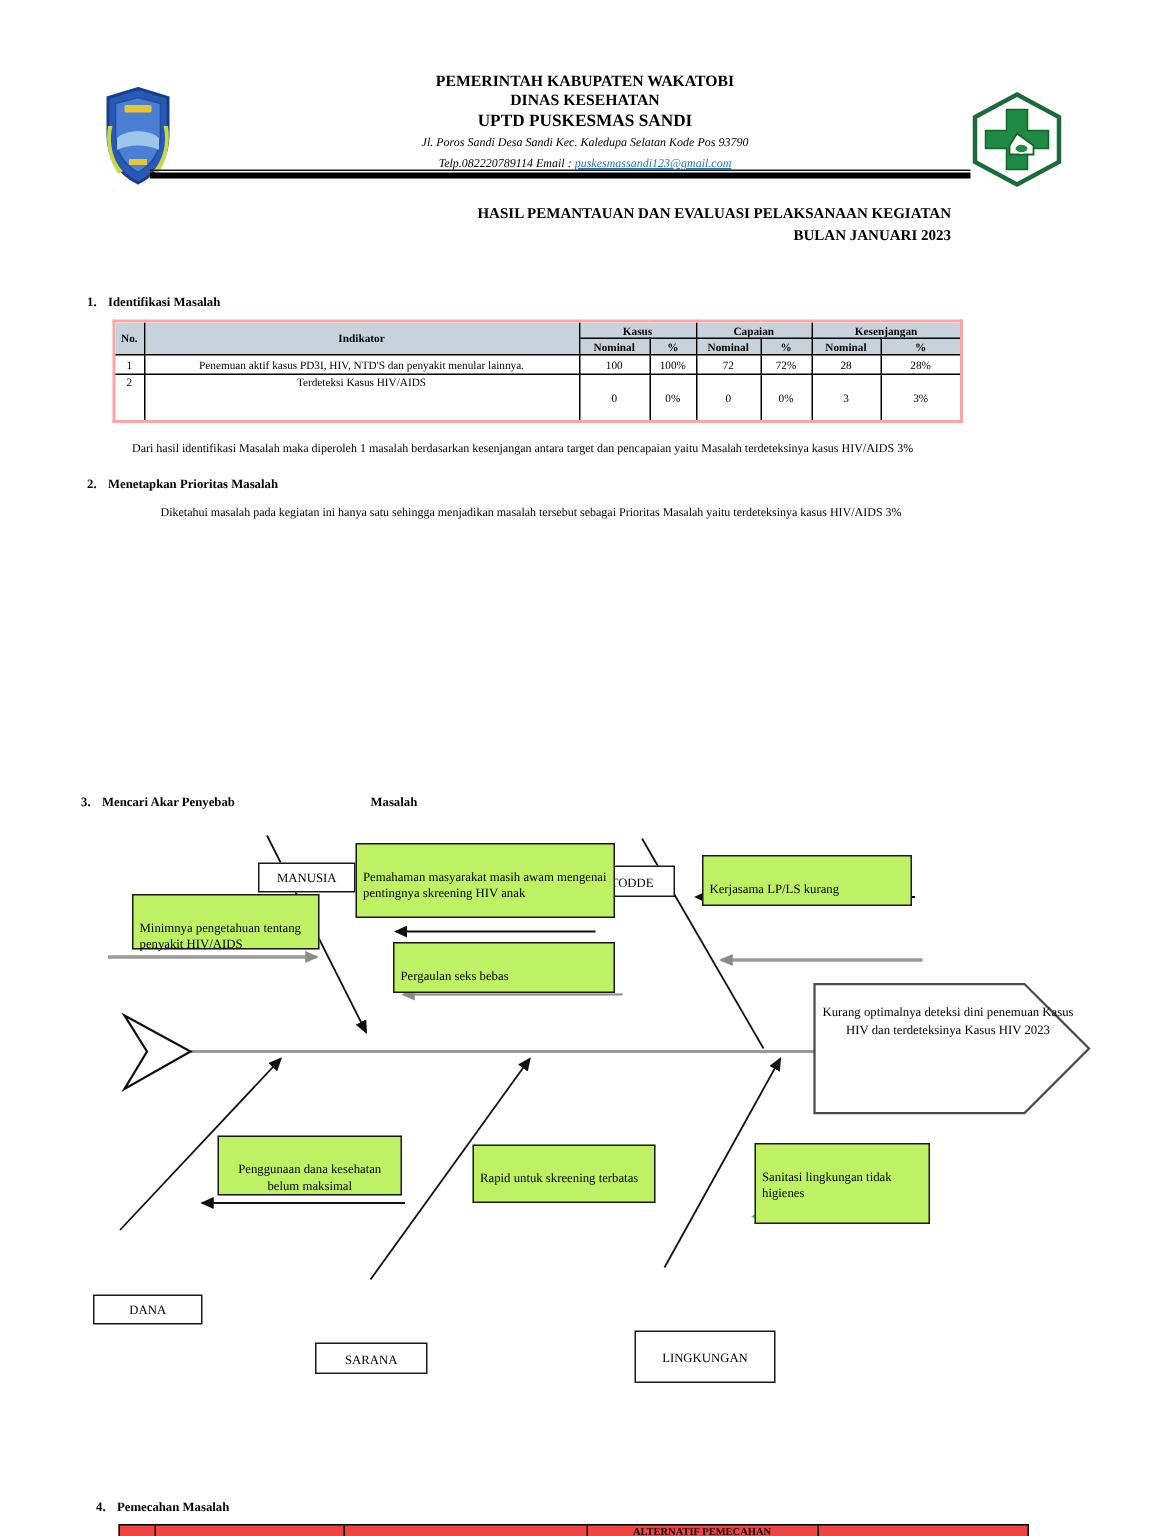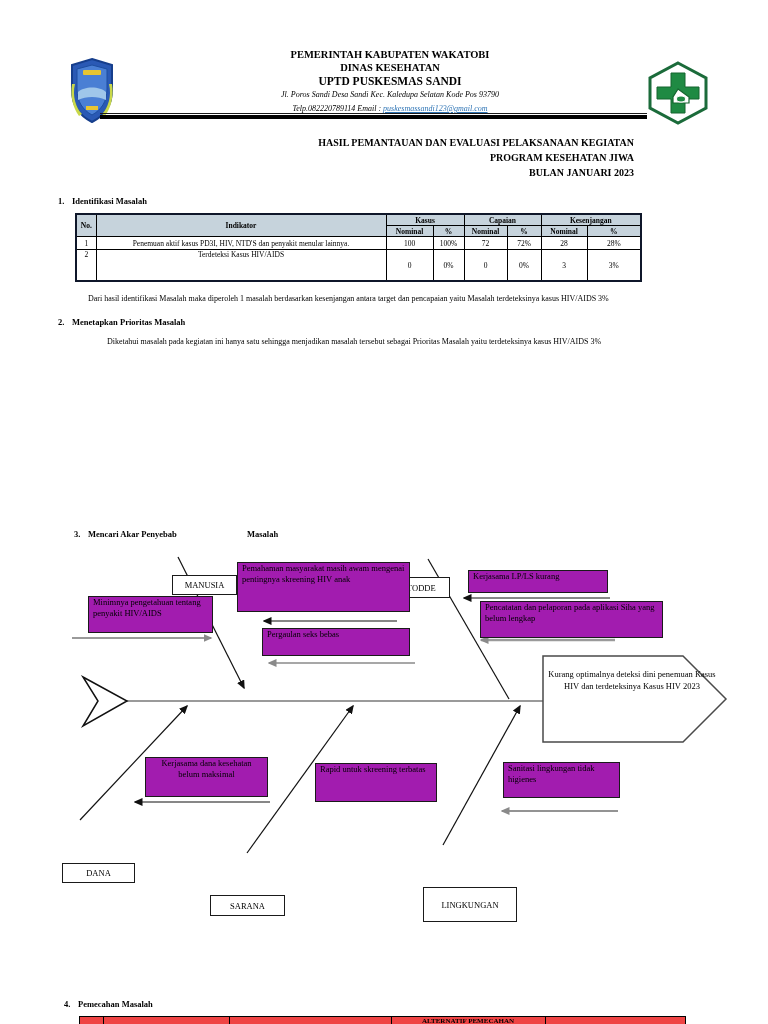--- a/index.html
+++ b/index.html
@@ -26,32 +26,32 @@
 
   
   .sec-head{position:absolute;font-weight:bold;font-size:8.5px;white-space:nowrap;}
   .sec-head .num{display:inline-block;width:14px;}
   .para{position:absolute;font-size:8px;line-height:11px;}
 
   
   table.ident{position:absolute;left:75px;top:213px;border-collapse:collapse;table-layout:fixed;
               font-size:7.5px;}
   table.ident th,table.ident td{border:1px solid #000;padding:0 2px;overflow:hidden;}
-  table.ident{border:2px solid #0f172a;}
+  table.ident{border:2px solid #fca5a5;}
   table.ident th{background:#c6d3dc;font-weight:bold;text-align:center;height:10px;line-height:9px;}
   table.ident td{text-align:center;line-height:9px;}
   td.ind-cell{text-align:left;padding-left:4px;}
   tr.r1 td{height:12px;}
   tr.r2 td{height:30px;vertical-align:middle;}
   tr.r2 td.top{vertical-align:top;}
 
   
   .fb-svg{position:absolute;left:0;top:0;width:768px;height:1024px;pointer-events:none;}
-  .fb-box{position:absolute;background:#a21caf;border:1.5px solid #1a1a1a;font-size:8.5px;
-          line-height:11px;padding:0 4px;box-sizing:border-box;}
+  .fb-box{position:absolute;background:#bef264;border:1.5px solid #1a1a1a;font-size:8.5px;
+          line-height:11px;padding:16px 4px;box-sizing:border-box;}
   .fb-label{position:absolute;background:#fff;border:1.2px solid #1a1a1a;font-size:8.5px;
             text-align:center;box-sizing:border-box;display:flex;align-items:center;justify-content:center;margin-top:40px;}
   .fb-head-text{position:absolute;left:548px;top:668px;width:168px;text-align:center;
                 font-size:8.5px;line-height:12px;}
   .fb-center{text-align:center;}
 
   
   .bottom-table{position:absolute;left:79px;top:1016px;width:607px;height:15px;
                 border:1.5px solid #000;background:#ef4444;overflow:hidden;box-sizing:border-box;}
   .bt-line{position:absolute;top:0;bottom:0;width:1px;background:#000;}
@@ -91,21 +91,20 @@
     <div class="lh-addr">Jl. Poros Sandi Desa Sandi Kec. Kaledupa Selatan Kode Pos 93790</div>
     <div class="lh-contact">
       <span>Telp.082220789114 Email : </span><span class="lh-email">puskesmassandi123@gmail.com</span>
     </div>
   </div>
   <div class="lh-rule-thin"></div>
   <div class="lh-rule-thick"></div>
 
   <div class="doc-title">
     <div>HASIL PEMANTAUAN DAN EVALUASI PELAKSANAAN KEGIATAN</div>
-    <div>PROGRAM KESEHATAN JIWA</div>
     <div>BULAN JANUARI 2023</div>
   </div>
 
   <div class="sec-head" style="left:58px;top:196px;">
     <span class="num">1.</span><span>Identifikasi Masalah</span>
   </div>
 
   <table class="ident">
     <colgroup>
       <col style="width:20px">
@@ -156,21 +155,21 @@
   </tbody>
     </table>
 
   <div class="para" style="left:88px;top:293px;width:625px;">Dari hasil identifikasi Masalah maka diperoleh 1 masalah berdasarkan kesenjangan antara target dan pencapaian yaitu Masalah terdeteksinya kasus HIV/AIDS 3%</div>
 
   <div class="sec-head" style="left:58px;top:317px;">
     <span class="num">2.</span><span>Menetapkan Prioritas Masalah</span>
   </div>
   <div class="para" style="left:88px;top:336px;width:625px;padding-left:19px;">Diketahui masalah pada kegiatan ini hanya satu sehingga menjadikan masalah tersebut sebagai Prioritas Masalah yaitu terdeteksinya kasus HIV/AIDS 3%</div>
 
-  <div class="sec-head" style="left:74px;top:529px;">
+  <div class="sec-head" style="left:54px;top:529px;">
     <span class="num">3.</span><span>Mencari Akar Penyebab</span>
   </div>
   <div class="sec-head" style="left:247px;top:529px;">Masalah</div>
 
   <svg class="fb-svg" viewBox="0 0 768 1024">
     <defs>
       <marker id="ab" markerWidth="9" markerHeight="8" refX="7.5" refY="4" orient="auto" markerUnits="userSpaceOnUse">
         <path d="M0,0 L9,4 L0,8 Z" fill="#111"></path>
       </marker>
       <marker id="ag" markerWidth="9" markerHeight="8" refX="7.5" refY="4" orient="auto" markerUnits="userSpaceOnUse">
@@ -201,25 +200,24 @@
 
   <div class="fb-label" style="left:172px;top:535px;width:65px;height:20px;">MANUSIA</div>
   <div class="fb-label" style="left:380px;top:537px;width:70px;height:21px;">METODDE</div>
   <div class="fb-label" style="left:62px;top:823px;width:73px;height:20px;">DANA</div>
   <div class="fb-label" style="left:210px;top:855px;width:75px;height:21px;">SARANA</div>
   <div class="fb-label" style="left:423px;top:847px;width:94px;height:35px;">LINGKUNGAN</div>
 
   <div class="fb-box" style="left:237px;top:562px;width:173px;height:50px;">Pemahaman masyarakat masih awam mengenai pentingnya skreening HIV anak</div>
   <div class="fb-box" style="left:88px;top:596px;width:125px;height:37px;">Minimnya pengetahuan tentang penyakit HIV/AIDS</div>
   <div class="fb-box" style="left:468px;top:570px;width:140px;height:23px;">Kerjasama LP/LS kurang</div>
-  <div class="fb-box" style="left:480px;top:601px;width:183px;height:37px;">Pencatatan dan pelaporan pada aplikasi Siha yang belum lengkap</div>
   <div class="fb-box" style="left:262px;top:628px;width:148px;height:28px;">Pergaulan seks bebas</div>
-  <div class="fb-box fb-center" style="left:145px;top:757px;width:123px;height:40px;">Kerjasama dana kesehatan belum maksimal</div>
+  <div class="fb-box fb-center" style="left:145px;top:757px;width:123px;height:40px;">Penggunaan dana kesehatan belum maksimal</div>
   <div class="fb-box" style="left:315px;top:763px;width:122px;height:39px;">Rapid untuk skreening terbatas</div>
-  <div class="fb-box" style="left:503px;top:762px;width:117px;height:36px;">Sanitasi lingkungan tidak higienes</div>
+  <div class="fb-box" style="left:503px;top:762px;width:117px;height:54px;">Sanitasi lingkungan tidak higienes</div>
 
   <div class="fb-head-text">Kurang optimalnya deteksi dini penemuan Kasus HIV dan terdeteksinya Kasus HIV 2023</div>
 
   <div class="sec-head" style="left:64px;top:999px;">
     <span class="num">4.</span><span>Pemecahan Masalah</span>
   </div>
 
   <div class="bottom-table">
     <div class="bt-line" style="left:23px"></div>
     <div class="bt-line" style="left:149px"></div>

